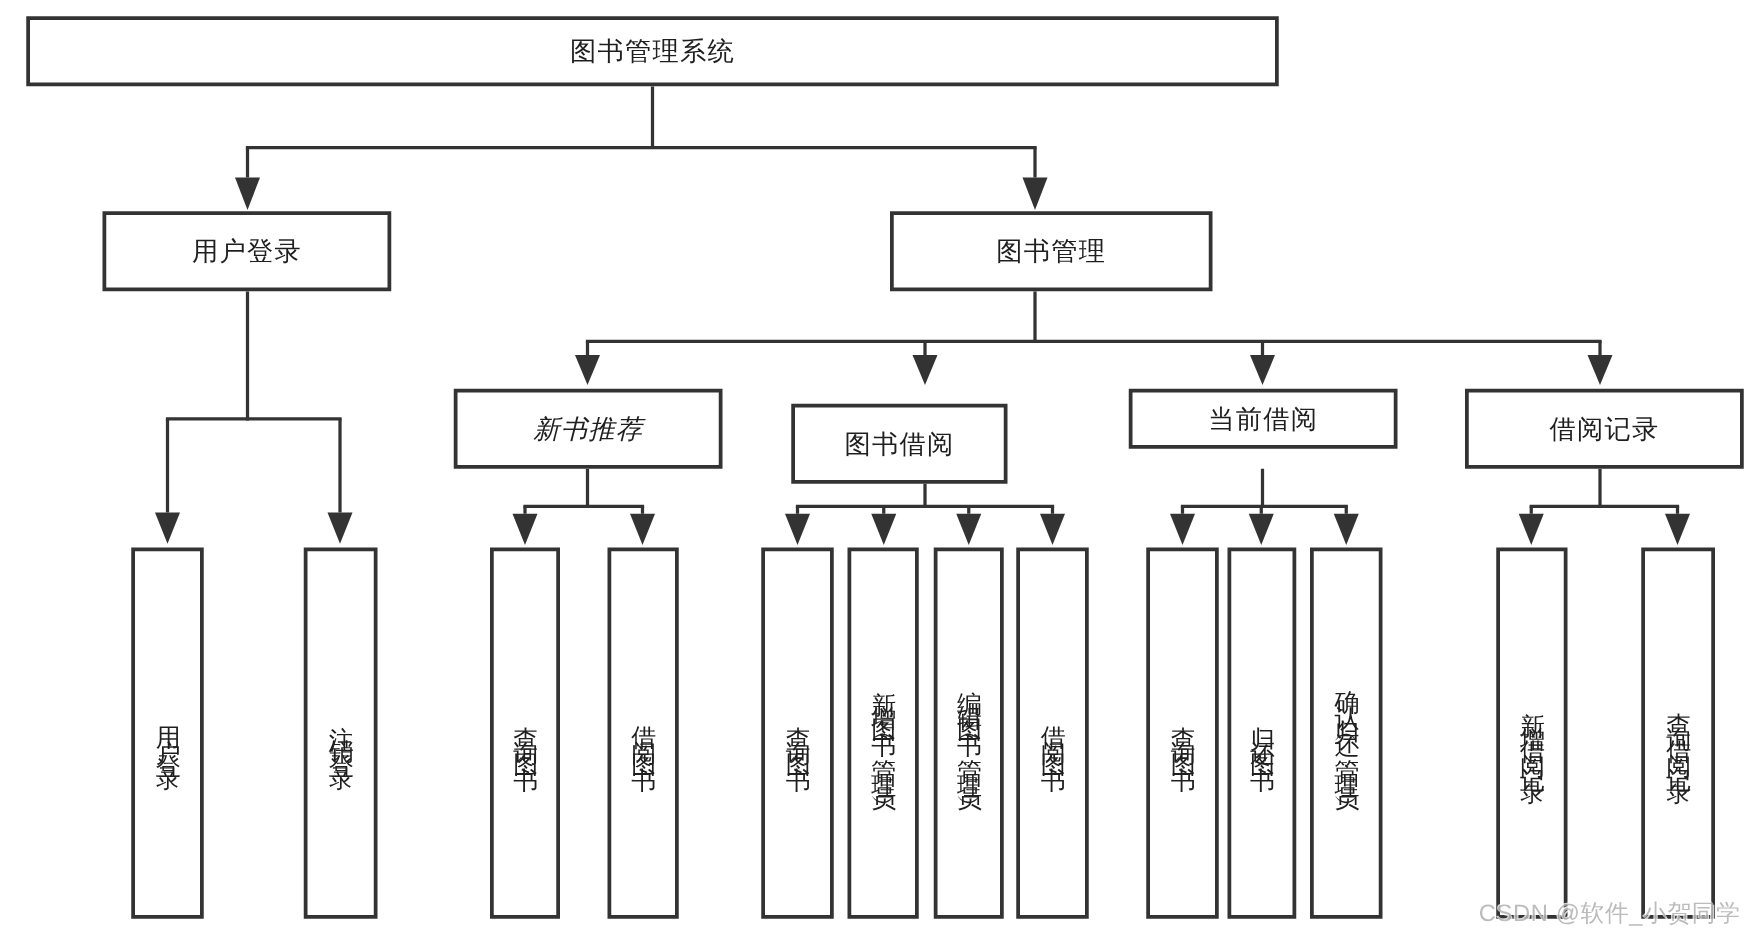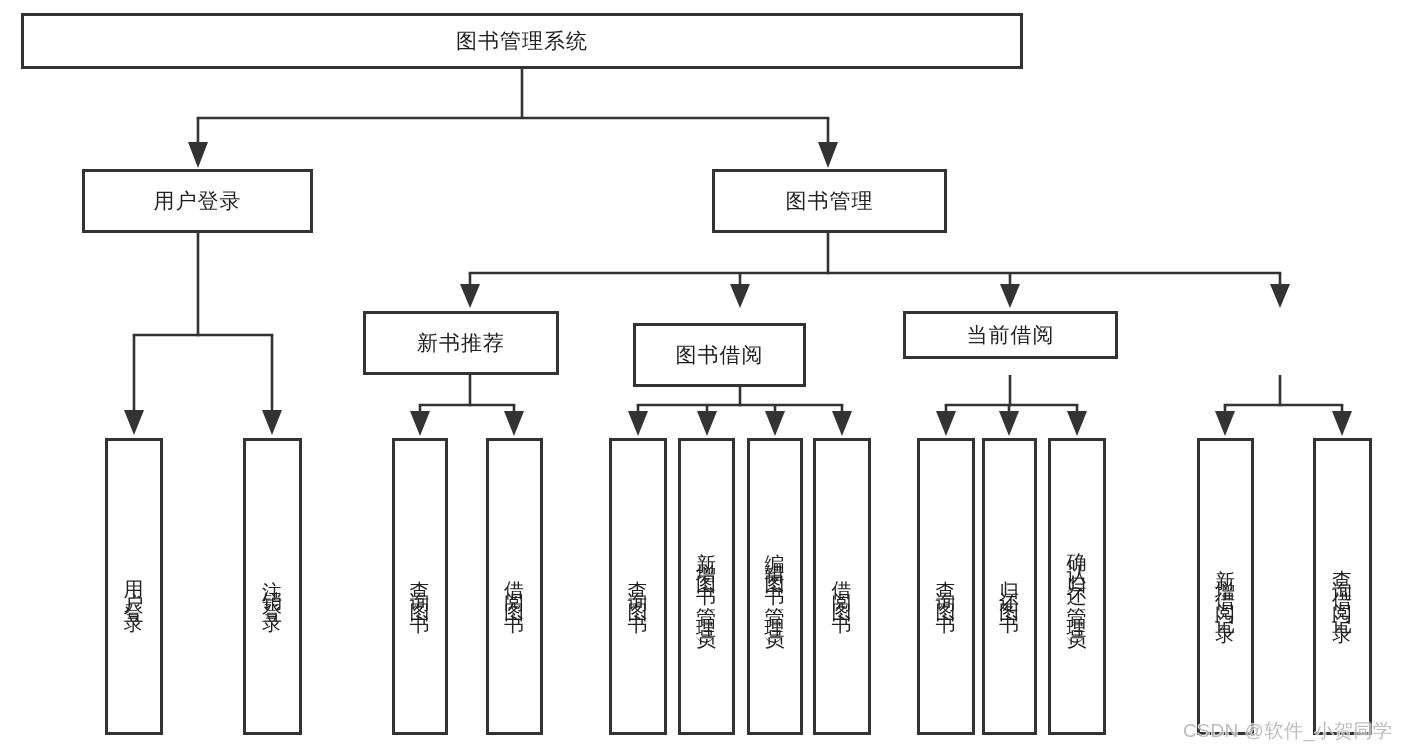--- a/index.html
+++ b/index.html
@@ -122,32 +122,35 @@
     </g>
   </svg>
 
   <div class="box" style="left:21px;top:13px;width:1002px;height:56px;">
     <span class="hlabel">图书管理系统</span>
   </div>
 
   <div class="box" style="left:82px;top:169px;width:231px;height:64px;">
     <span class="hlabel">用户登录</span>
   </div>
-  <div class="box" style="left:712px;top:169px;width:235px;height:64px;font-family:Liberation Mono, monospace;">
+  <div class="box" style="left:712px;top:169px;width:258px;height:64px;font-family:Liberation Mono, monospace;">
     <span class="hlabel">图书管理</span>
   </div>
 
-  <div class="box" style="left:363px;top:311px;width:196px;height:64px;">
+  <div class="box" style="left:363px;top:311px;width:215px;height:64px;font-style:italic;">
     <span class="hlabel">新书推荐</span>
   </div>
   <div class="box" style="left:633px;top:323px;width:173px;height:64px;">
     <span class="hlabel">图书借阅</span>
   </div>
   <div class="box" style="left:903px;top:311px;width:215px;height:48px;">
     <span class="hlabel">当前借阅</span>
+  </div>
+  <div class="box" style="left:1172px;top:311px;width:223px;height:64px;">
+    <span class="hlabel">借阅记录</span>
   </div>
 
   <div class="box vbox" style="left:105px;top:438px;width:58px;height:297px;">
     <span>用户登录</span>
   </div>
   <div class="box vbox" style="left:243px;top:438px;width:59px;height:297px;">
     <span>注销登录</span>
   </div>
 
   <div class="box vbox" style="left:392px;top:438px;width:56px;height:297px;">

